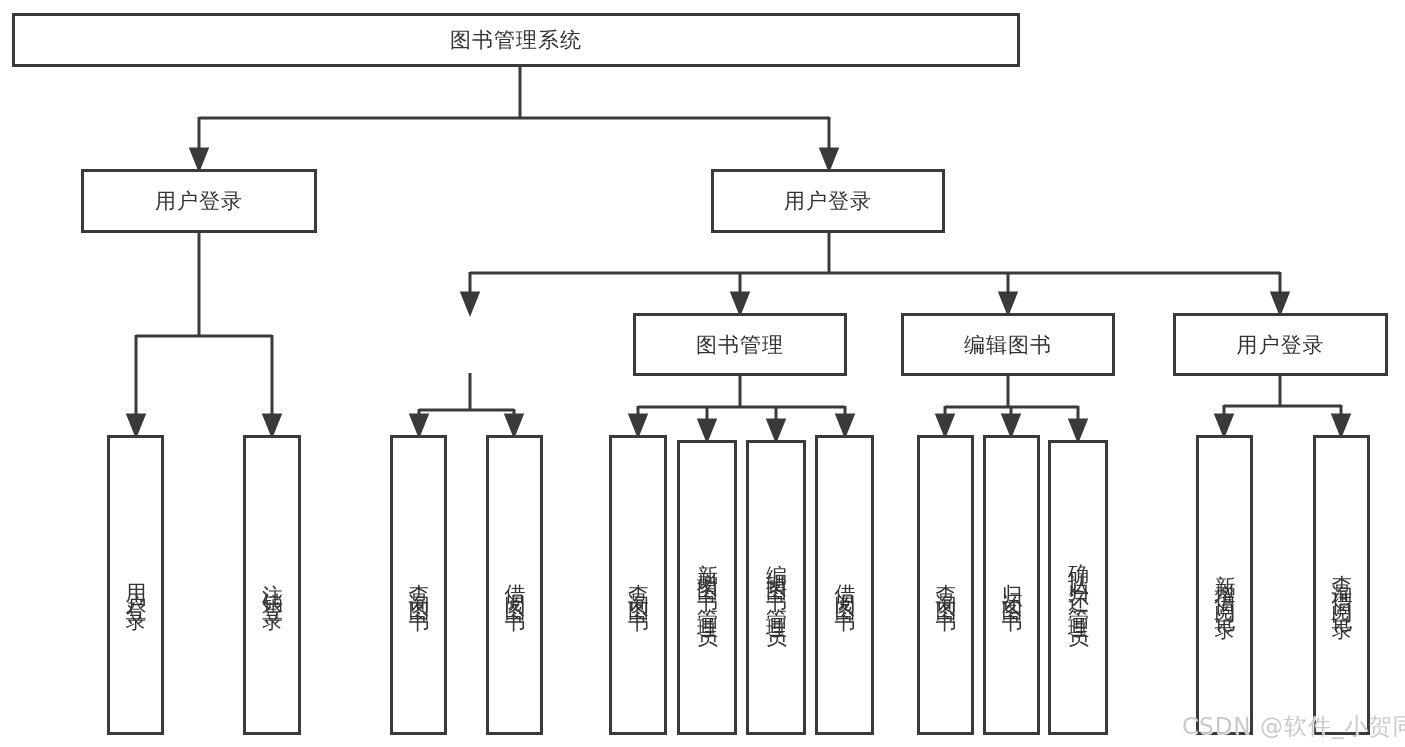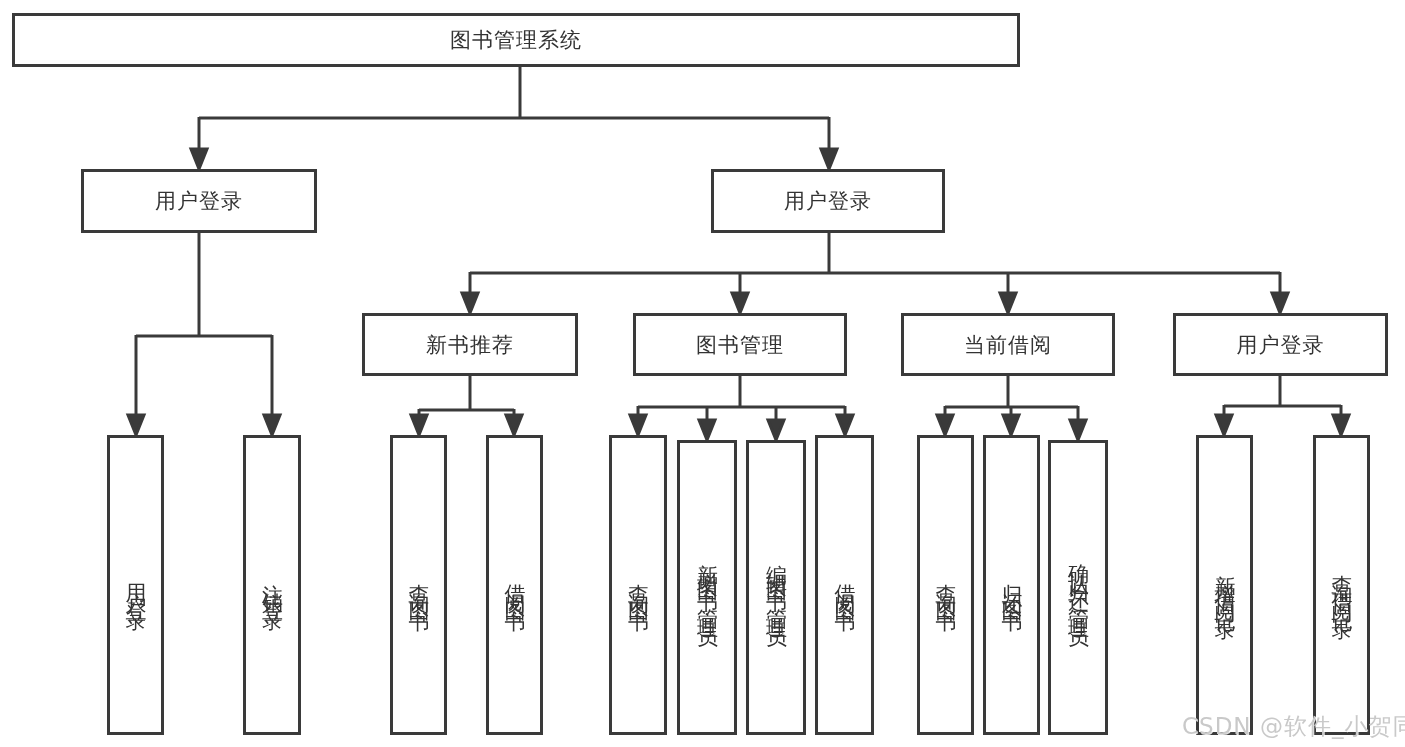--- a/index.html
+++ b/index.html
@@ -138,23 +138,22 @@
         <polygon points="1333,415 1349,415 1341,435"></polygon>
       </g>
     </g>
   </svg>
 
   <div class="node h" style="left:12px; top:13px; width:1008px; height:54px">图书管理系统</div>
 
   <div class="node h" style="left:81px; top:169px; width:236px; height:64px">用户登录</div>
   <div class="node h" style="left:711px; top:169px; width:234px; height:64px">用户登录</div>
 
-  <div class="node h" style="left:362px; top:313px; width:216px; height:63px">新书推荐</div>
   <div class="node h" style="left:633px; top:313px; width:214px; height:63px">图书管理</div>
-  <div class="node h" style="left:901px; top:313px; width:214px; height:63px">当前借阅</div>
+  <div class="node h" style="left:901px; top:313px; width:214px; height:63px">编辑图书</div>
   <div class="node h" style="left:1173px; top:313px; width:215px; height:63px">用户登录</div>
 
   <div class="node v" style="left:107px; top:435px; width:57px; height:300px">用户登录</div>
   <div class="node v" style="left:243px; top:435px; width:58px; height:300px">注销登录</div>
 
   <div class="node v" style="left:390px; top:435px; width:57px; height:300px">查询图书</div>
   <div class="node v" style="left:486px; top:435px; width:57px; height:300px">借阅图书</div>
 
   <div class="node v" style="left:609px; top:435px; width:58px; height:300px">查询图书</div>
   <div class="node v" style="left:677px; top:440px; width:60px; height:295px">新增图书（管理员）</div>

